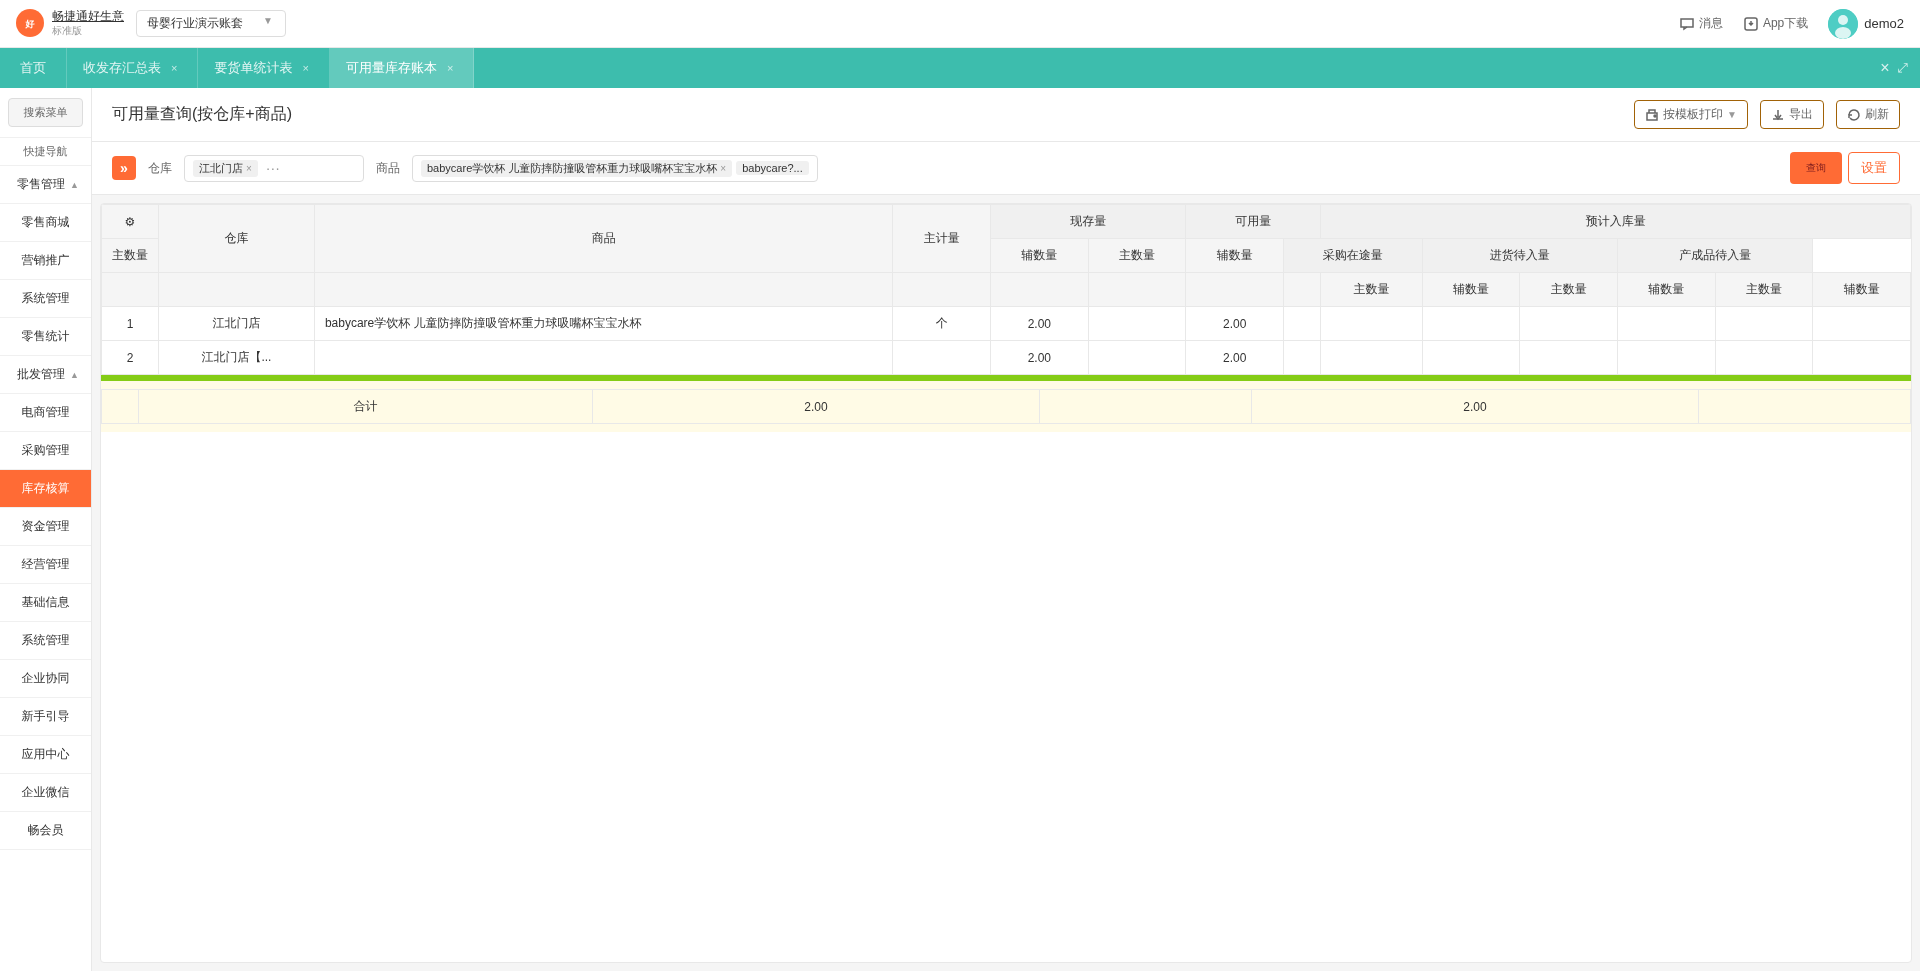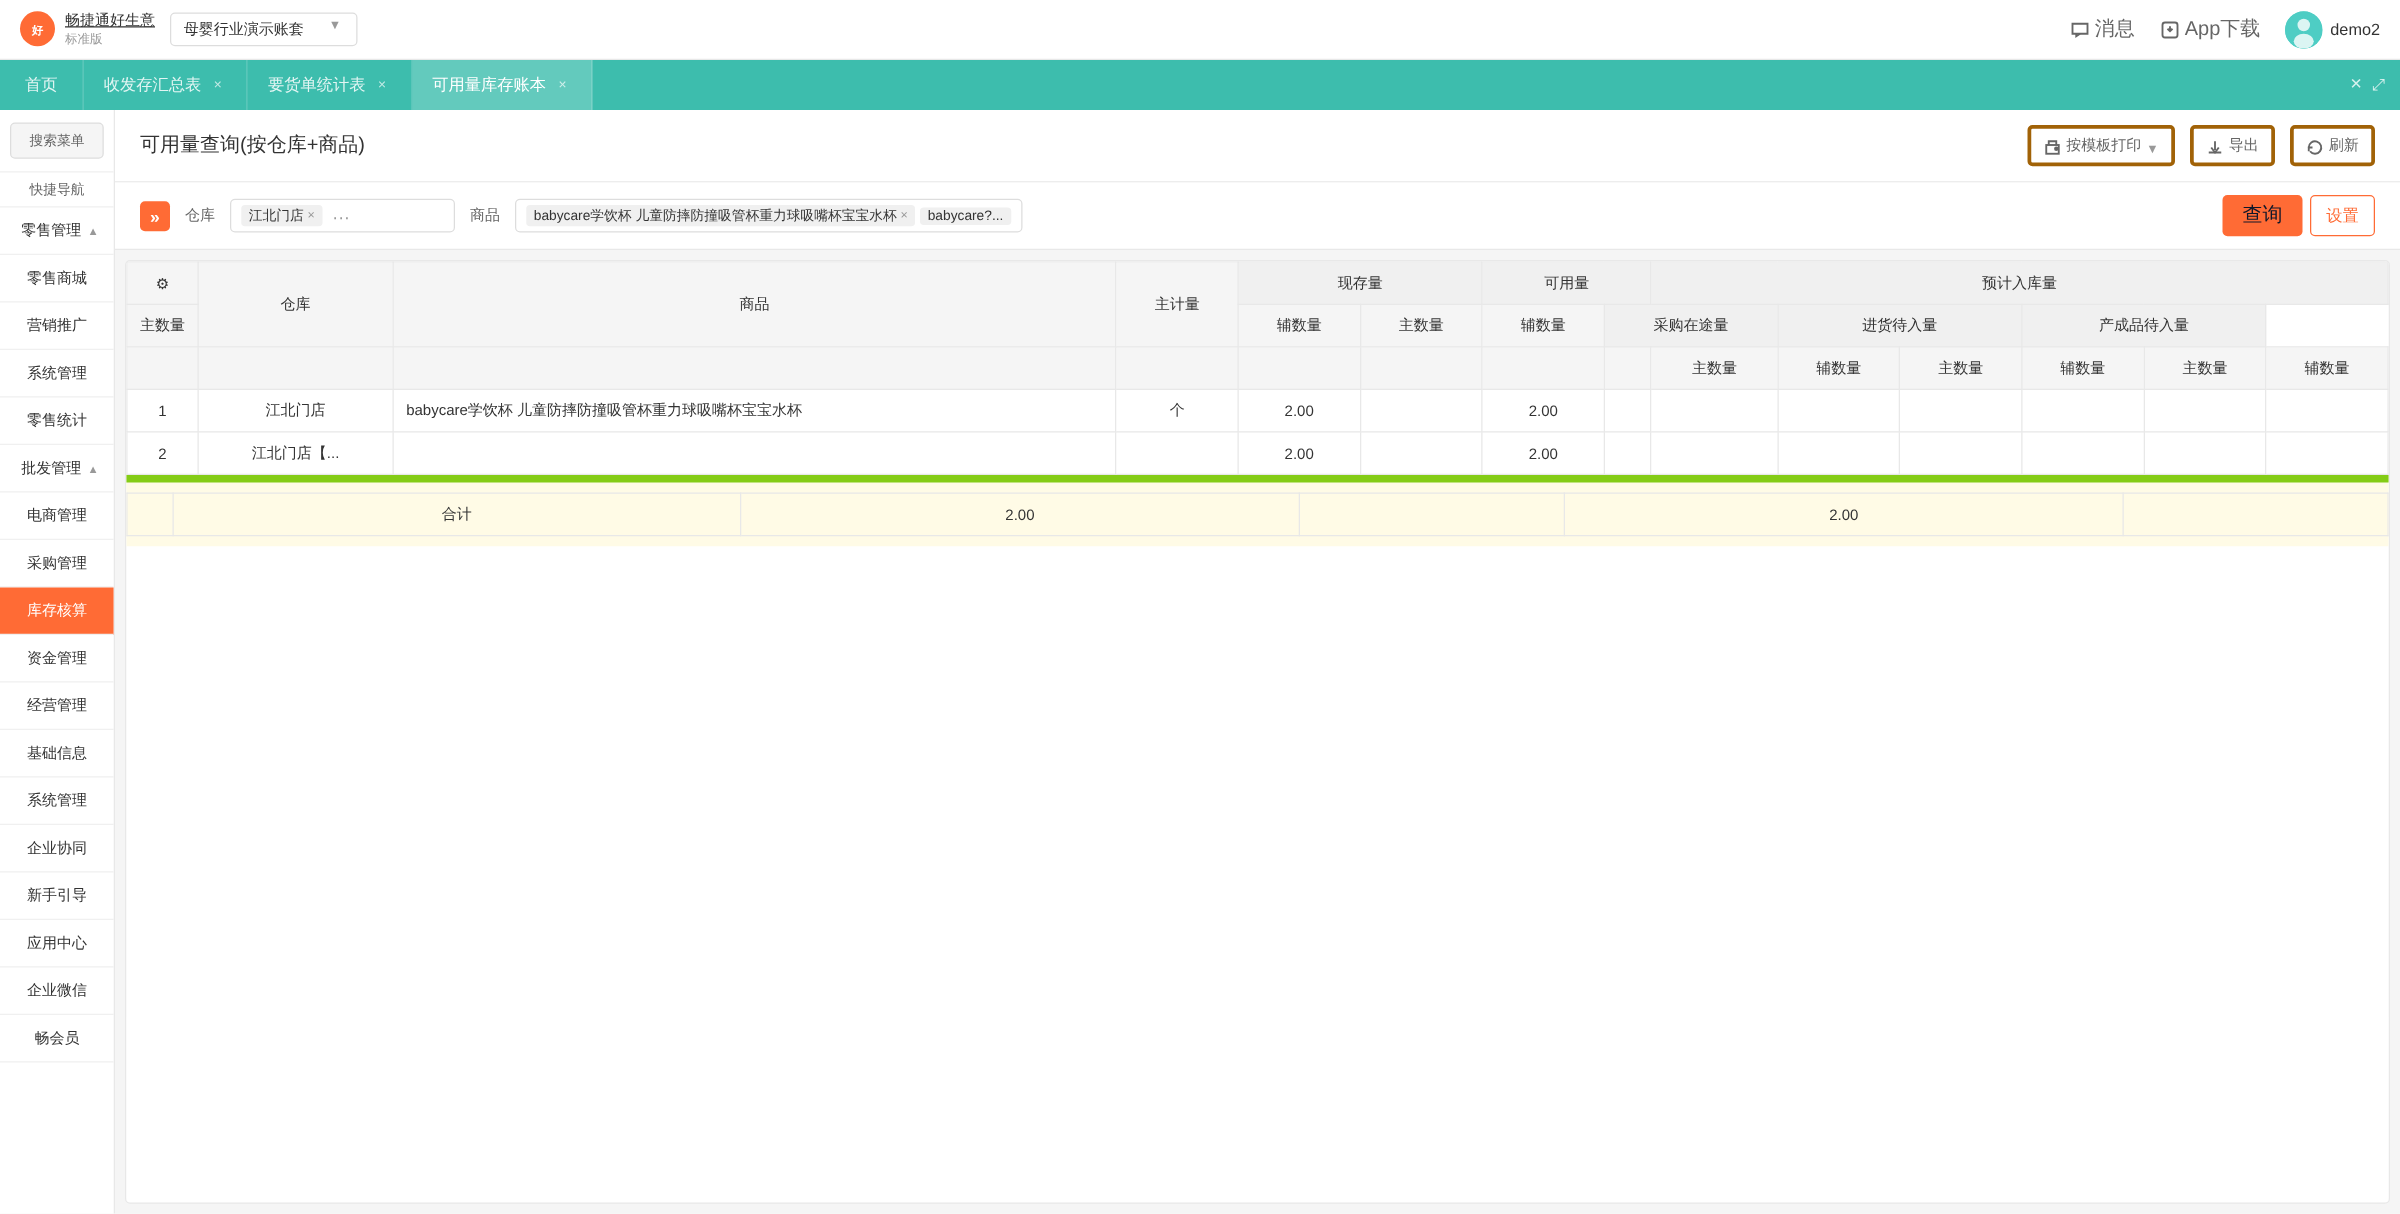--- a/index.html
+++ b/index.html
@@ -15,21 +15,21 @@
       padding: 0 16px;
       justify-content: space-between;
     }
     .top-bar-left { display: flex; align-items: center; gap: 12px; }
     .logo-area { display: flex; align-items: center; gap: 8px; }
     .logo-icon { width: 28px; height: 28px; background: #ff6b35; border-radius: 50%; display: flex; align-items: center; justify-content: center; color: white; font-size: 10px; font-weight: bold; }
     .logo-text { font-size: 12px; color: #333; line-height: 1.2; text-decoration: underline; }
     .logo-sub { font-size: 10px; color: #999; }
     .tenant-selector { display: flex; align-items: flex-start; gap: 20px; padding: 4px 10px; border: 1px solid #ddd; border-radius: 4px; cursor: pointer; font-size: 12px; color: #333; min-width: 150px; }
     .top-bar-right { display: flex; align-items: center; gap: 20px; }
-    .top-btn { display: flex; align-items: center; gap: 4px; cursor: pointer; color: #666; font-size: 16px; }
+    .top-btn { display: flex; align-items: center; gap: 4px; cursor: pointer; color: #666; font-size: 12px; }
     .top-btn svg { width: 16px; height: 16px; }
     .avatar-area { display: flex; align-items: center; gap: 6px; cursor: pointer; }
     .avatar { width: 30px; height: 30px; border-radius: 50%; background: #4ecdc4; display: flex; align-items: center; justify-content: center; overflow: hidden; }
 
     
     .nav-tabs {
       height: 40px;
       background: #3dbdad;
       display: flex;
       align-items: stretch;
@@ -98,22 +98,22 @@
       background: #fff;
       padding: 12px 20px;
       border-bottom: 1px solid #e8e8e8;
       display: flex;
       align-items: center;
       justify-content: space-between;
     }
     .page-title { font-size: 16px; font-weight: 500; color: #333; }
     .page-actions { display: flex; align-items: center; gap: 12px; }
     .page-action-btn {
-      display: flex; align-items: flex-end; gap: 4px;
-      padding: 5px 10px; border: 3px solid #a16207; border-radius: 4px;
+      display: flex; align-items: center; gap: 4px;
+      padding: 5px 10px; border: 1px solid #a16207; border-radius: 4px;
       background: white; cursor: pointer; font-size: 12px; color: #666;
     }
 
     
     .filter-area {
       background: #fff;
       padding: 10px 20px;
       border-bottom: 1px solid #e8e8e8;
       display: flex;
       align-items: center;
@@ -131,21 +131,21 @@
       min-width: 180px; flex-wrap: wrap; cursor: text;
     }
     .filter-tag {
       display: inline-flex; align-items: center; gap: 3px;
       background: #f0f0f0; border-radius: 3px; padding: 1px 6px;
       font-size: 11px; color: #333;
     }
     .filter-tag .tag-close { cursor: pointer; color: #999; font-size: 10px; }
     .filter-dots { color: #999; font-size: 14px; cursor: pointer; padding: 0 4px; }
     .filter-actions { display: flex; gap: 6px; margin-left: auto; }
-    .btn-query { background: #ff6b35; color: #0f172a; border: none; border-radius: 4px; padding: 6px 16px; cursor: pointer; font-size: 16px; }
+    .btn-query { background: #ff6b35; color: #7f1d1d; border: none; border-radius: 4px; padding: 6px 16px; cursor: pointer; font-size: 10px; }
     .btn-settings { background: white; color: #ff6b35; border: 1px solid #ff6b35; border-radius: 4px; padding: 6px 12px; cursor: pointer; font-size: 13px; }
 
     
     .table-container {
       flex: 1;
       overflow: auto;
       background: #fff;
       margin: 8px;
       border-radius: 4px;
       border: 1px solid #e8e8e8;

